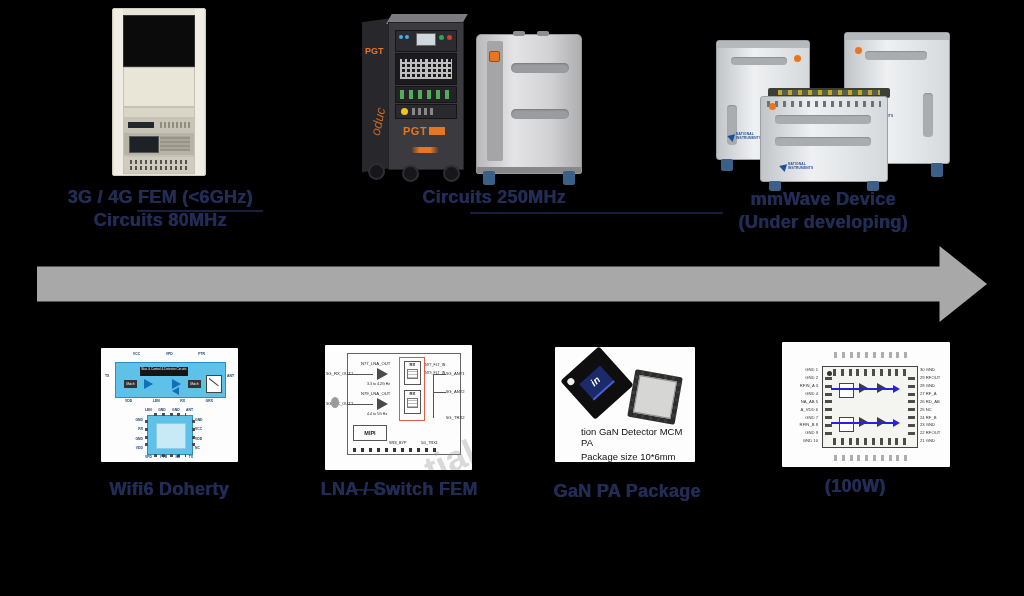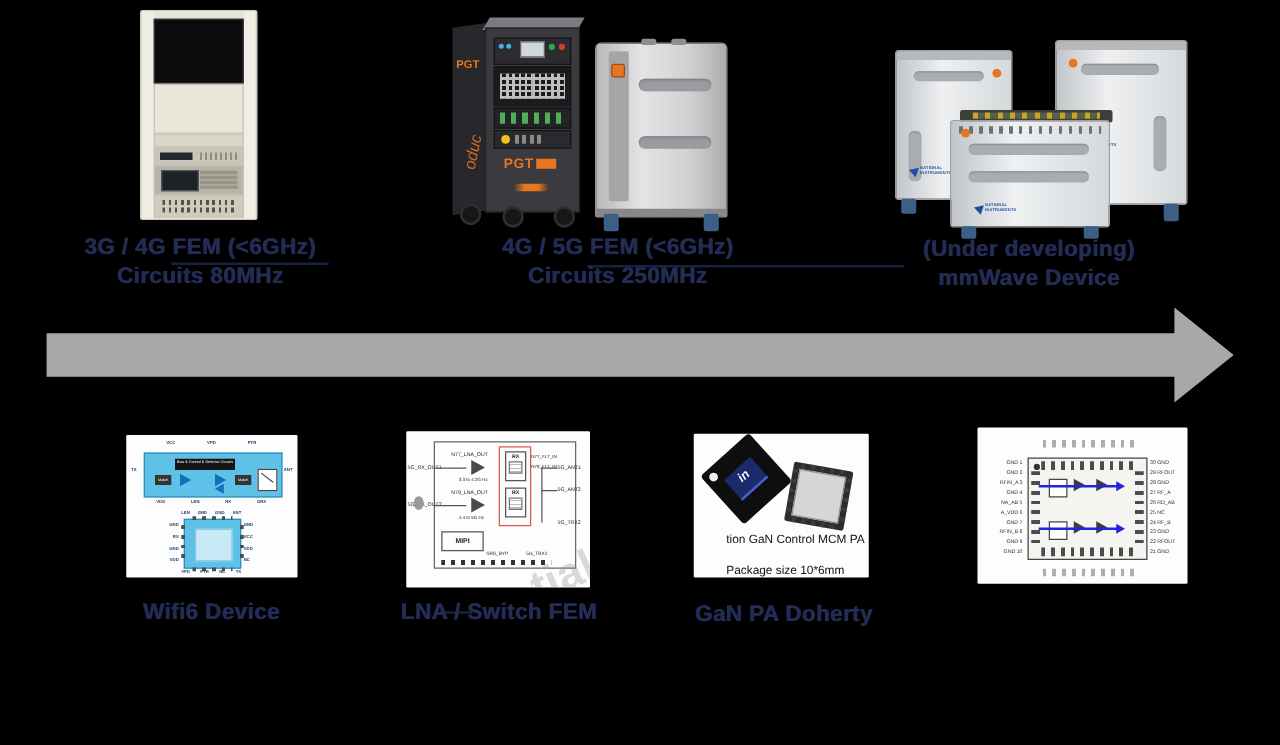--- a/index.html
+++ b/index.html
@@ -171,26 +171,25 @@
       <div class="bluefoot" style="left:8px;bottom:-10px;height:10px;"></div>
       <div class="bluefoot" style="right:8px;bottom:-10px;height:10px;"></div>
     </div>
   </div>
 
   <div class="abs cap" style="left:47px;top:186px;width:226px;">
     <div>3G / 4G FEM (&lt;6GHz)</div>
     <div>Circuits 80MHz</div>
   </div>
   <div class="abs cap" style="left:374px;top:186px;width:240px;">
-    <div>4G / 5G FEM (&lt;6GHz)</div>
     <div>Circuits 250MHz</div>
   </div>
   <div class="abs cap" style="left:703px;top:188px;width:240px;">
+    <div>mmWave Device</div>
     <div>(Under developing)</div>
-    <div>mmWave Device</div>
   </div>
   <div class="abs strike" style="left:137px;top:210px;width:126px;"></div>
   <div class="abs strike" style="left:470px;top:212px;width:253px;"></div>
 
   <div class="abs bigarrow" style="left:37px;top:246px;width:950px;height:76px;"></div>
 
   <div class="abs card" style="left:101px;top:348px;width:137px;height:114px;">
     <div class="abs" style="left:4px;top:4px;width:129px;height:52px;">
       <div class="rowlist abs" style="left:28px;top:0;width:72px;">
           <span>VCC</span>
@@ -295,21 +294,21 @@
       <div class="abs" style="left:4px;top:4px;width:7px;height:7px;border-radius:50%;background:#efefef;"></div>
       <div class="abs" style="left:12px;top:15px;width:28px;height:20px;background:#1b2a6b;color:#fff;font-weight:bold;font-style:italic;font-size:10px;text-align:center;line-height:18px;border-bottom:2px solid #4a5fd0;">in</div>
     </div>
     <div class="abs" style="left:76px;top:26px;width:48px;height:48px;background:#2c2c2c;transform:rotate(10deg);border-radius:2px;">
       <div class="abs" style="left:5px;top:5px;right:5px;bottom:5px;background:#d6d6d4;border:1px solid #8f8f8d;"></div>
       <div class="abs pinstrip-h" style="left:6px;top:0;width:36px;height:4px;opacity:.5;"></div>
       <div class="abs pinstrip-h" style="left:6px;bottom:0;width:36px;height:4px;opacity:.5;"></div>
       <div class="abs pinstrip-v" style="left:0;top:6px;width:4px;height:36px;opacity:.5;"></div>
       <div class="abs pinstrip-v" style="right:0;top:6px;width:4px;height:36px;opacity:.5;"></div>
     </div>
-    <div class="abs" style="left:26px;top:79px;width:112px;font-size:9.5px;color:#111;">tion GaN Control MCM PA</div>
+    <div class="abs" style="left:26px;top:79px;width:112px;font-size:9.5px;color:#111;">tion GaN Detector MCM PA</div>
     <div class="abs" style="left:26px;top:104px;width:112px;font-size:9.5px;color:#111;">Package size 10*6mm</div>
   </div>
 
   <div class="abs card" style="left:782px;top:342px;width:168px;height:125px;">
     <div class="pinlist abs" style="left:2px;top:26px;width:34px;height:76px;align-items:flex-end;">
         <span>GND 1</span>
         <span>GND 2</span>
         <span>RFIN_A 3</span>
         <span>GND 4</span>
         <span>NA_AB 5</span>
@@ -346,25 +345,26 @@
         <span>24 RF_B</span>
         <span>23 GND</span>
         <span>22 RFOUT</span>
         <span>21 GND</span>
       </div>
     <div class="abs pinstrip-h" style="left:52px;top:10px;width:74px;height:6px;opacity:.45;"></div>
     <div class="abs pinstrip-h" style="left:52px;bottom:6px;width:74px;height:6px;opacity:.45;"></div>
   </div>
 
   <div class="abs cap" style="left:94px;top:478px;width:150px;">
-    <div>Wifi6 Device</div>
+    <div>Wifi6 Doherty</div>
   </div>
   <div class="abs cap" style="left:299px;top:478px;width:200px;">
     <div>LNA / Switch FEM</div>
   </div>
   <div class="abs strike" style="left:352px;top:489px;width:26px;"></div>
   <div class="abs cap" style="left:547px;top:480px;width:160px;">
-    <div>GaN PA Doherty</div>
+    <div>GaN PA Package</div>
   </div>
   <div class="abs cap" style="left:737px;top:475px;width:236px;">
+    <div>(100W)</div>
   </div>
 
 </div>
 
 </body></html>

